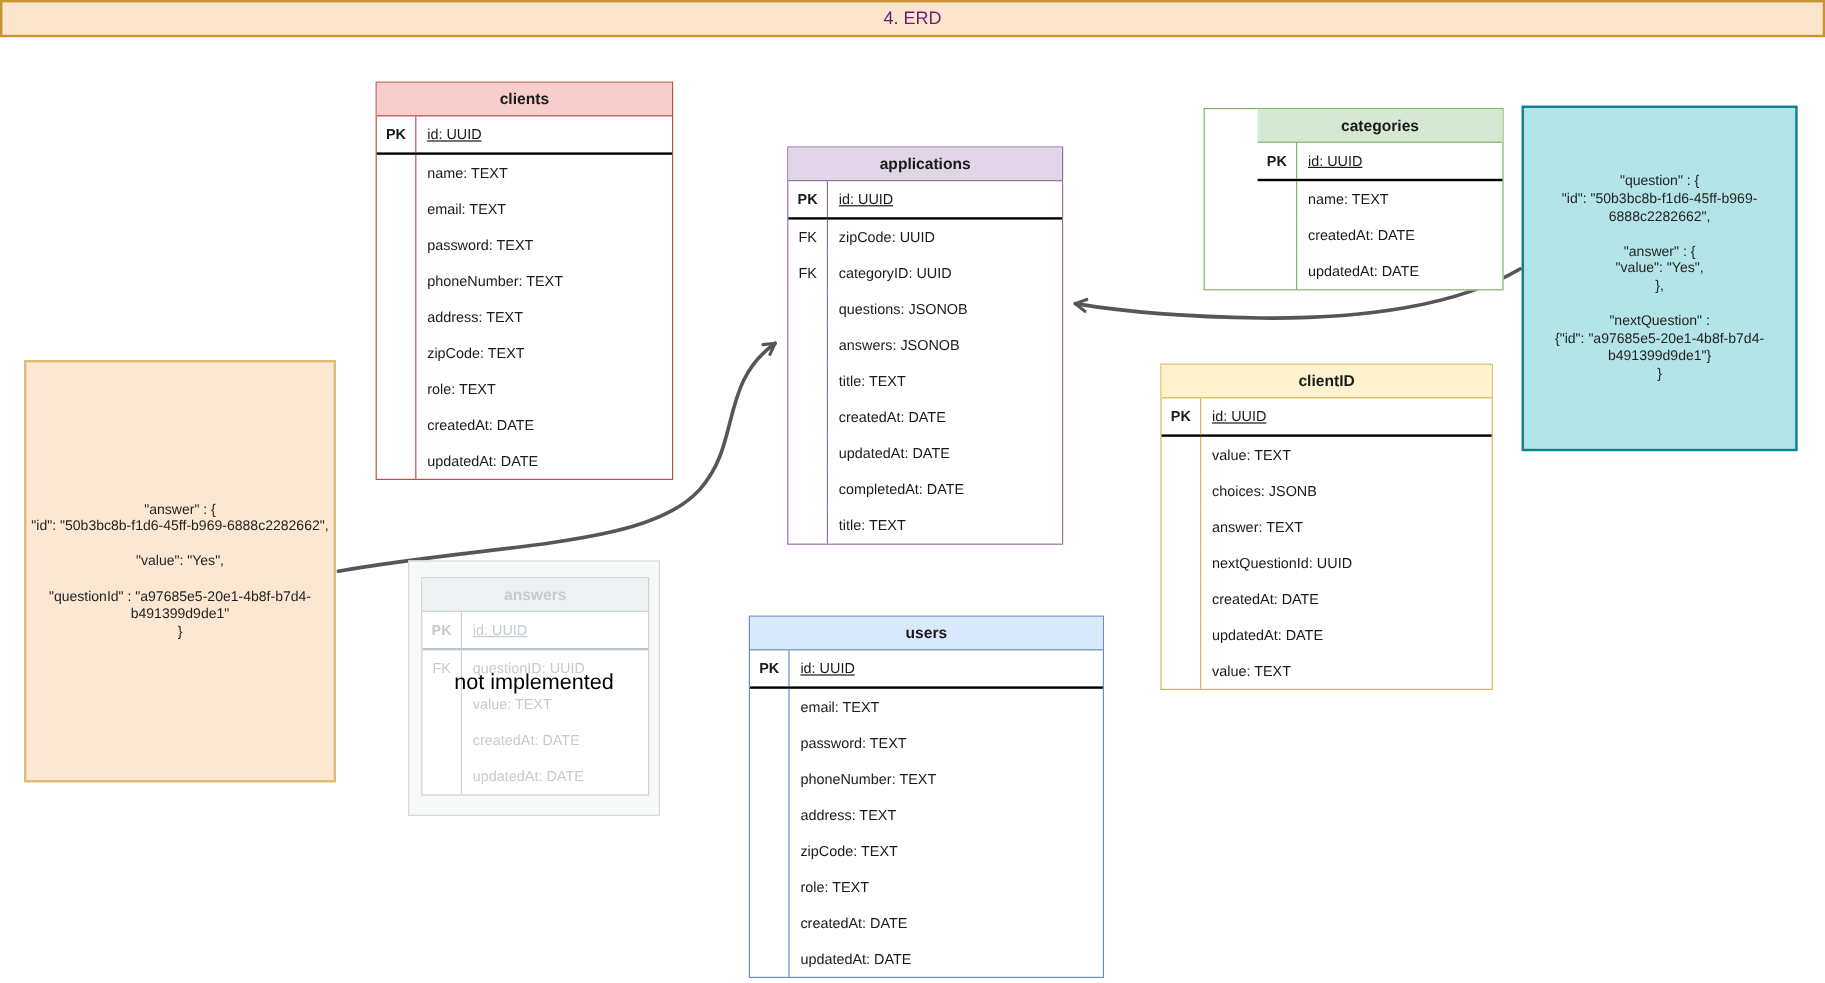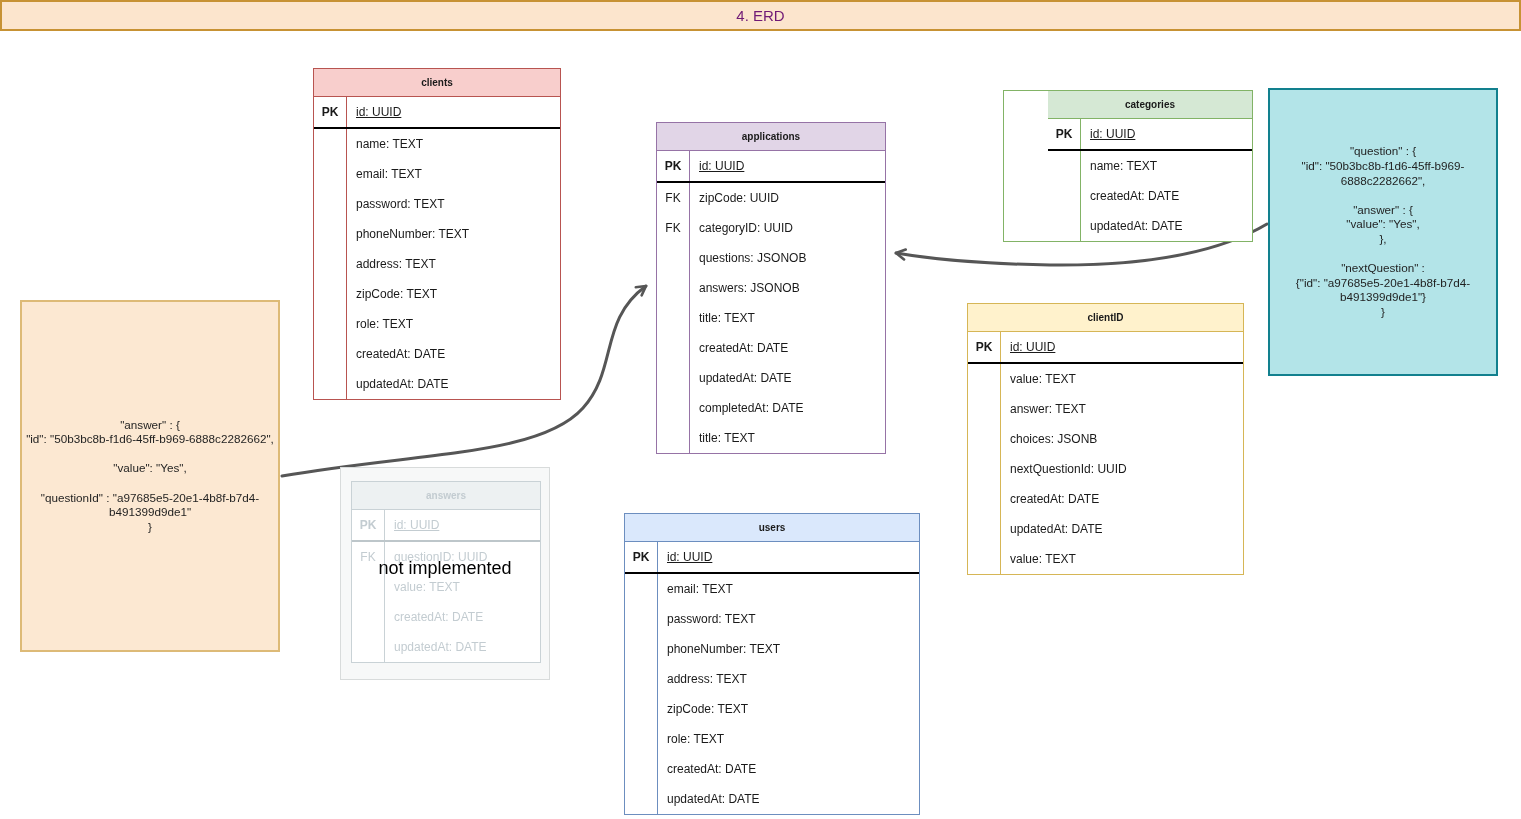--- a/index.html
+++ b/index.html
@@ -13,21 +13,21 @@
     border:2px solid #c79234;background:#fce5cd;
     display:flex;align-items:center;justify-content:center;
     font-size:15px;color:#701a75;
   }
   
   .entity{
     position:absolute;background:#ffffff;border:1px solid var(--bdr,#999);
     color:var(--txt,#1a1a1a);font-size:12px;
   }
   .entity-title{
-    height:27px;line-height:27px;text-align:center;font-weight:bold;font-size:10px;
+    height:27px;line-height:27px;text-align:center;font-weight:bold;font-size:13px;
     background:var(--hdr,#eee);border-bottom:1px solid var(--bdr,#999);
   }
   .erow{display:flex;height:30px;align-items:center;}
   .erow.pkrow{height:30px;border-bottom:2px solid var(--sep,#000);}
   .kcell{
     flex:0 0 32px;align-self:stretch;display:flex;align-items:center;justify-content:center;
     border-right:1px solid var(--bdr,#999);font-size:12px;
   }
   .kcell.bold{font-weight:bold;}
   .fcell{padding-left:9px;white-space:nowrap;}
@@ -197,25 +197,25 @@
         <div class="erow pkrow">
           <div class="kcell bold">PK</div>
           <div class="fcell"><span class="pkname">id: UUID</span></div>
         </div>
         <div class="erow">
           <div class="kcell"></div>
           <div class="fcell"><span>value: TEXT</span></div>
         </div>
         <div class="erow">
           <div class="kcell"></div>
+          <div class="fcell"><span>choices: JSONB</span></div>
+        </div>
+        <div class="erow">
+          <div class="kcell"></div>
           <div class="fcell"><span>answer: TEXT</span></div>
-        </div>
-        <div class="erow">
-          <div class="kcell"></div>
-          <div class="fcell"><span>choices: JSONB</span></div>
         </div>
         <div class="erow">
           <div class="kcell"></div>
           <div class="fcell"><span>nextQuestionId: UUID</span></div>
         </div>
         <div class="erow">
           <div class="kcell"></div>
           <div class="fcell"><span>createdAt: DATE</span></div>
         </div>
         <div class="erow">

